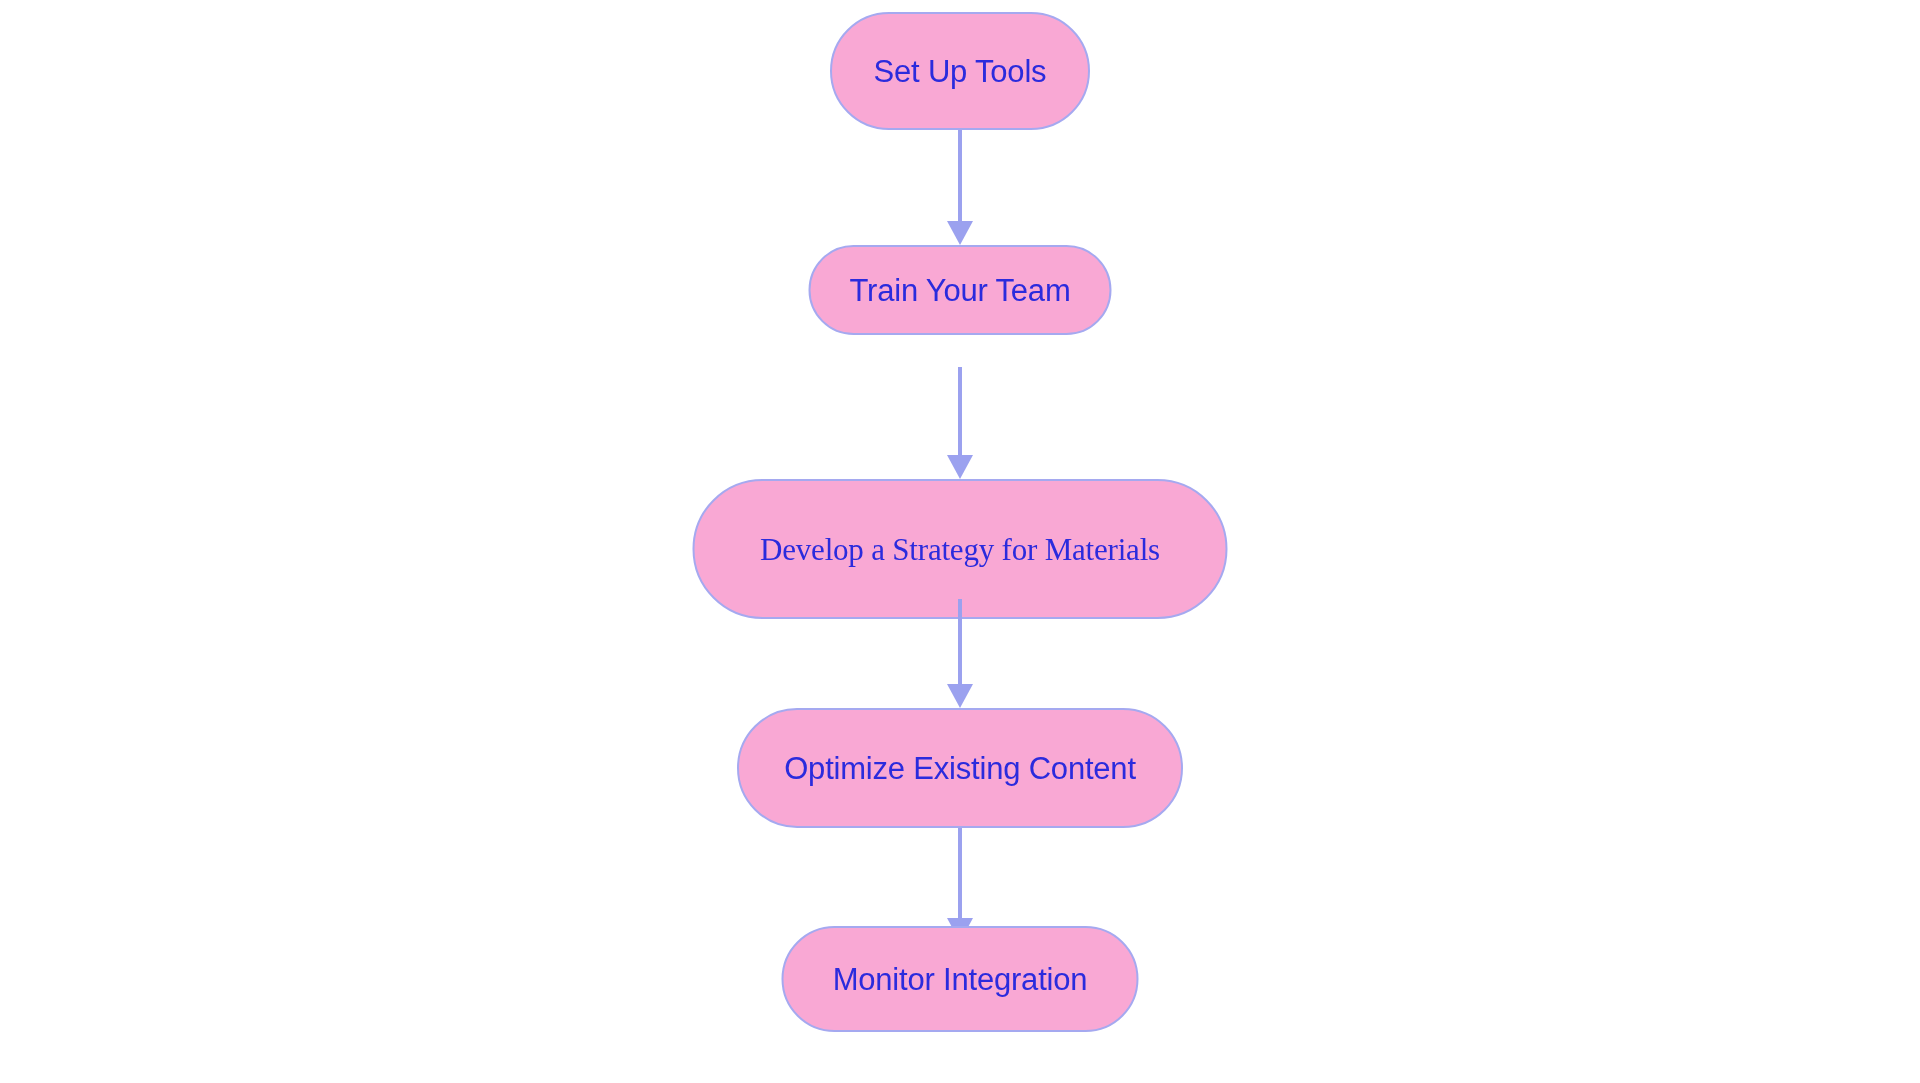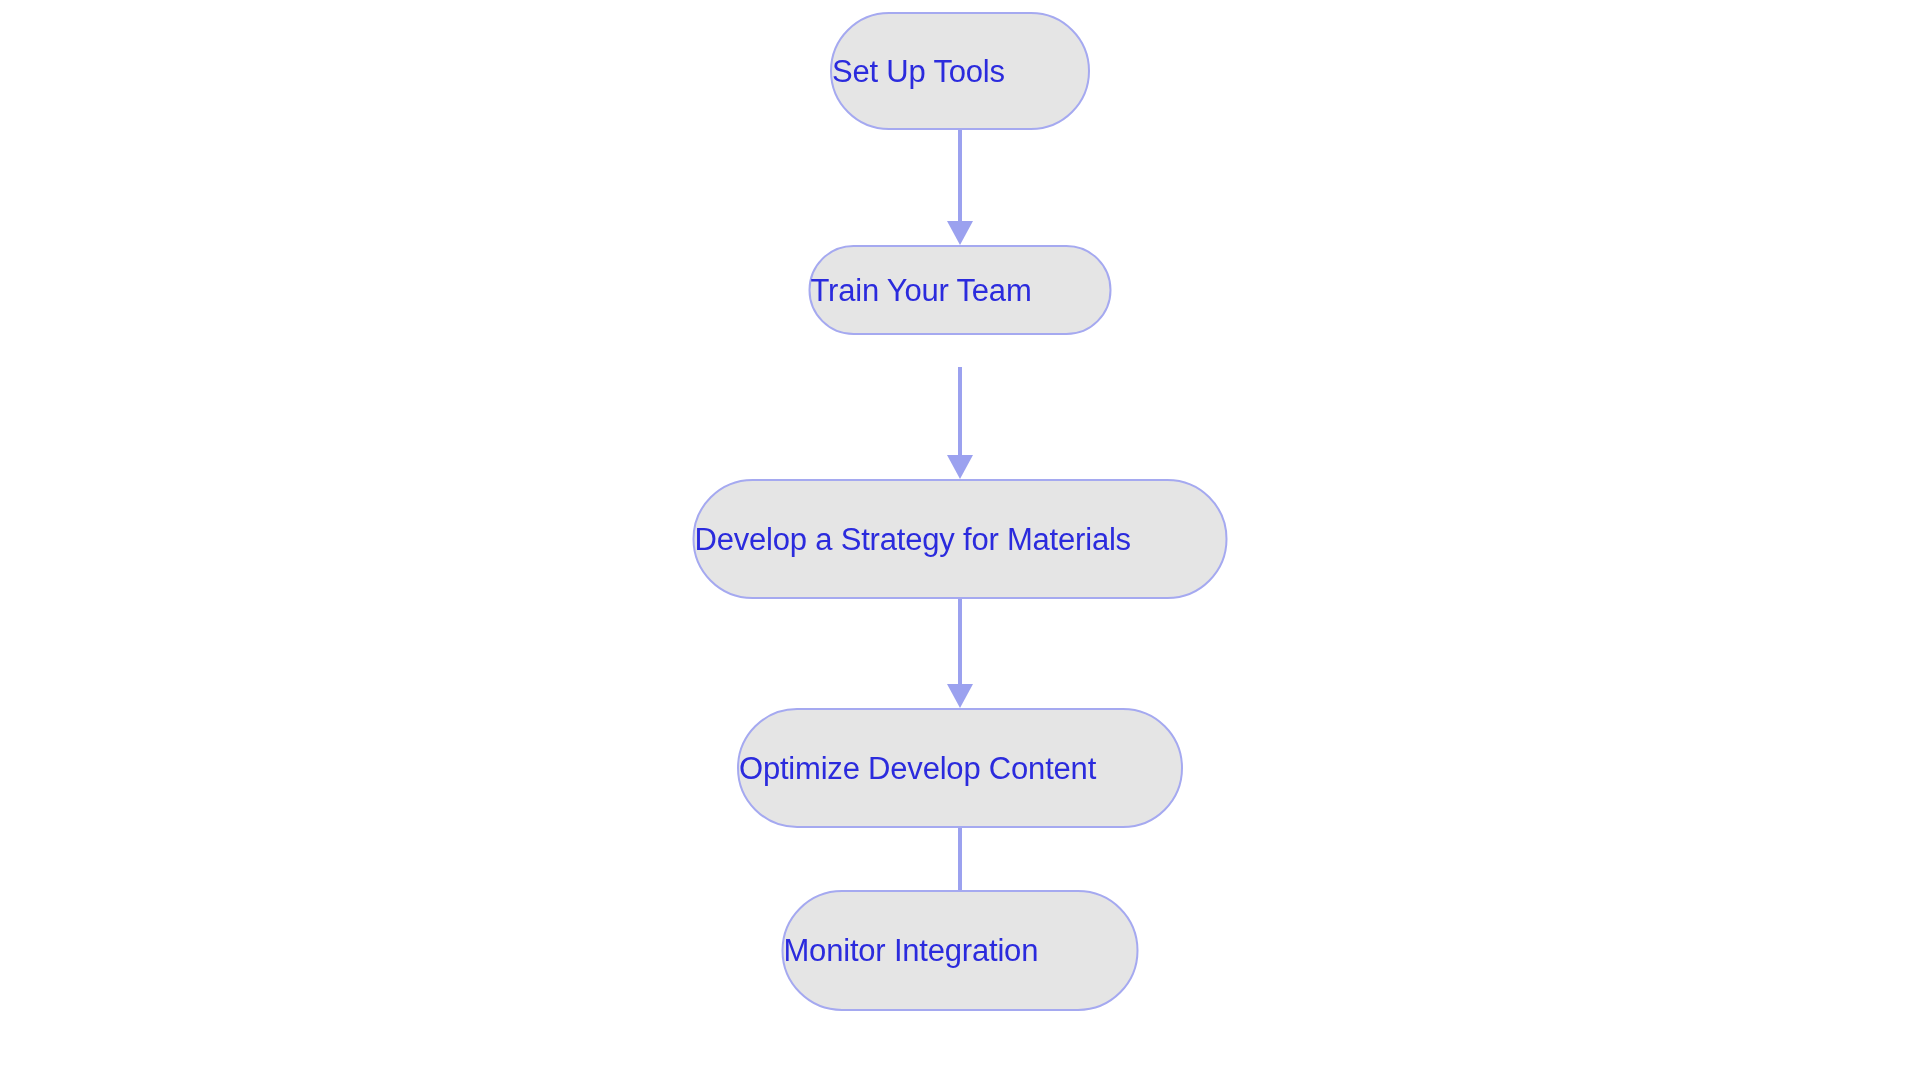--- a/index.html
+++ b/index.html
@@ -20,42 +20,42 @@
     height: 1083px;
     background: #ffffff;
   }
 
   
   .node {
     position: absolute;
     box-sizing: border-box;
     display: flex;
     align-items: center;
-    justify-content: flex-start;
-    background: #e5e5e5;
+    justify-content: center;
+    background: #f9a8d4;
     border: 2px solid #a5a9f0;
     border-radius: 999px;
     transform: translateX(-50%);
     left: 960px;
   }
   .node-label {
     color: #2b2bdd;
     font-size: 31px;
     font-weight: 400;
     letter-spacing: -0.2px;
     line-height: 1;
     white-space: nowrap;
     text-align: center;
   }
 
   .node-1 { top: 12px;  width: 260px; height: 118px; }
   .node-2 { top: 245px; width: 303px; height: 90px; }
-  .node-3 { top: 479px; width: 535px; height: 120px; }
+  .node-3 { top: 479px; width: 535px; height: 140px; font-family: Liberation Serif, serif; }
   .node-4 { top: 708px; width: 446px; height: 120px; }
-  .node-5 { top: 890px; width: 357px; height: 121px; }
+  .node-5 { top: 926px; width: 357px; height: 106px; }
 
   
   .connector {
     position: absolute;
     left: 960px;
     transform: translateX(-50%);
     width: 40px;
   }
   .connector-line {
     position: absolute;
@@ -118,21 +118,21 @@
   <div class="node node-3">
     <span class="node-label">Develop a Strategy for Materials</span>
   </div>
 
   <div class="connector connector-3">
     <div class="connector-line"></div>
     <div class="connector-head"></div>
   </div>
 
   <div class="node node-4">
-    <span class="node-label">Optimize Develop Content</span>
+    <span class="node-label">Optimize Existing Content</span>
   </div>
 
   <div class="connector connector-4">
     <div class="connector-line"></div>
     <div class="connector-head"></div>
   </div>
 
   <div class="node node-5">
     <span class="node-label">Monitor Integration</span>
   </div>

